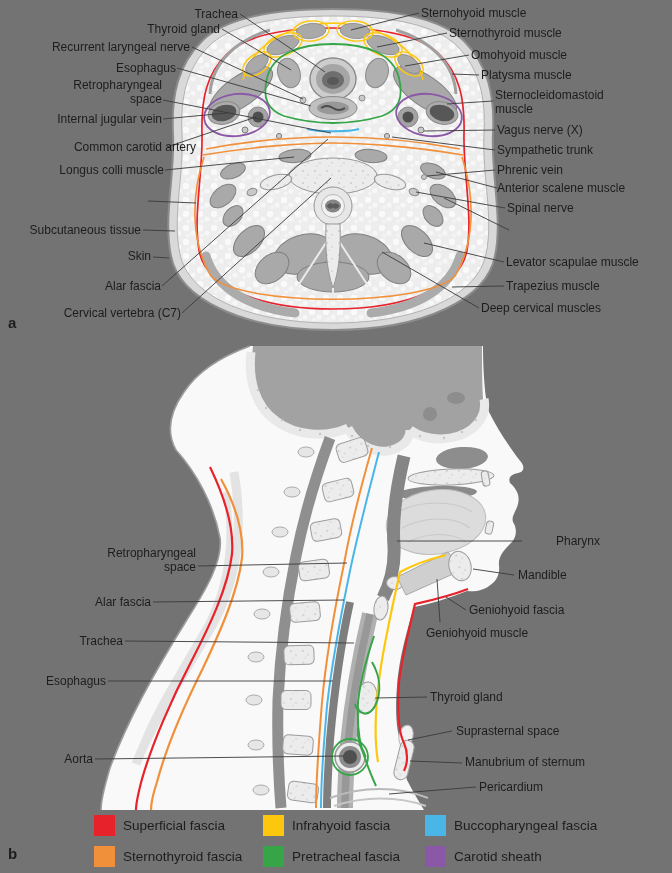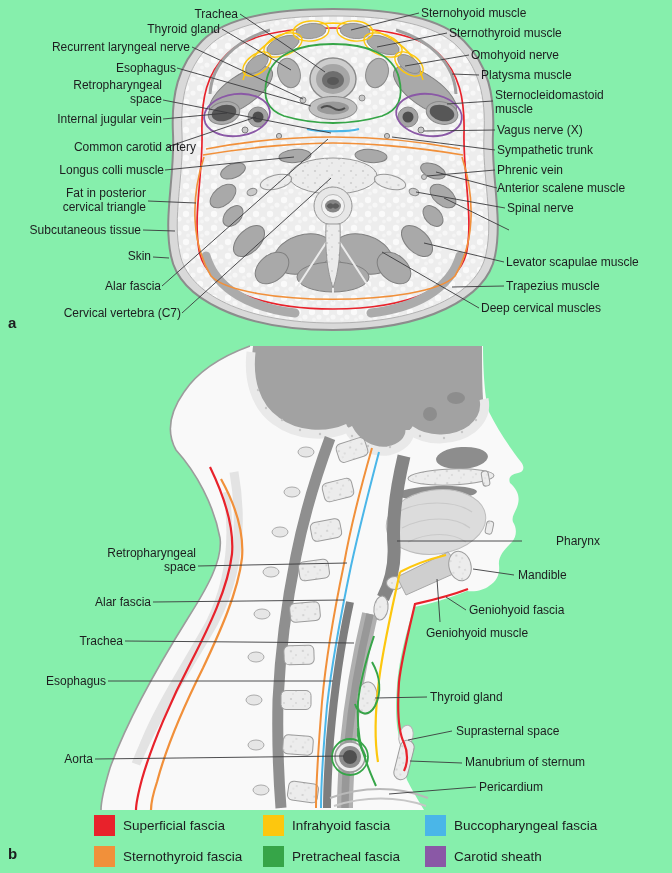--- a/index.html
+++ b/index.html
@@ -1,16 +1,16 @@
 <!DOCTYPE html>
 <html><head>
 <meta charset="utf-8">
 <style>
   html,body{margin:0;padding:0;background:#fff;}
-  #fig{position:relative;width:672px;height:873px;background:#86efac;overflow:hidden;
+  #fig{position:relative;width:672px;height:873px;background:#737373;overflow:hidden;
        font-family:"Liberation Sans",sans-serif;}
   #art{position:absolute;left:0;top:0;}
   .lbl{position:absolute;font-size:12px;line-height:1.18;color:#1d1d1f;white-space:normal;}
   .lbl.r{text-align:right;}
   .panel-letter{position:absolute;font-size:15px;font-weight:bold;color:#1d1d1f;}
   .legend-item{position:absolute;display:flex;align-items:center;gap:8px;padding-left:30px;}
   .legend-swatch{width:21px;height:21px;flex:0 0 21px;}
   .legend-label{font-size:13.5px;color:#1d1d1f;}
 </style>
 </head>
@@ -306,28 +306,27 @@
 </svg>
 
 <div class="lbl r" style="right:434px;top:7px">Trachea</div>
 <div class="lbl r" style="right:452px;top:22px">Thyroid gland</div>
 <div class="lbl r" style="right:482px;top:40px">Recurrent laryngeal nerve</div>
 <div class="lbl r" style="right:496px;top:61px">Esophagus</div>
 <div class="lbl r" style="right:510px;top:78px;width:100px">Retropharyngeal space</div>
 <div class="lbl r" style="right:510px;top:112px">Internal jugular vein</div>
 <div class="lbl r" style="right:476px;top:140px">Common carotid artery</div>
 <div class="lbl r" style="right:508px;top:163px">Longus colli muscle</div>
-<div class="lbl r" style="right:526px;top:186px;width:100px">Fat in posterior cervical triangle</div>
 <div class="lbl r" style="right:531px;top:223px">Subcutaneous tissue</div>
 <div class="lbl r" style="right:521px;top:249px">Skin</div>
 <div class="lbl r" style="right:511px;top:279px">Alar fascia</div>
 <div class="lbl r" style="right:491px;top:306px">Cervical vertebra (C7)</div>
 <div class="lbl" style="left:421px;top:6px">Sternohyoid muscle</div>
 <div class="lbl" style="left:449px;top:26px">Sternothyroid muscle</div>
-<div class="lbl" style="left:471px;top:48px">Omohyoid nerve</div>
+<div class="lbl" style="left:471px;top:48px">Omohyoid muscle</div>
 <div class="lbl" style="left:481px;top:68px">Platysma muscle</div>
 <div class="lbl" style="left:495px;top:88px;width:135px">Sternocleidomastoid muscle</div>
 <div class="lbl" style="left:497px;top:123px">Vagus nerve (X)</div>
 <div class="lbl" style="left:497px;top:143px">Sympathetic trunk</div>
 <div class="lbl" style="left:497px;top:163px">Phrenic vein</div>
 <div class="lbl" style="left:497px;top:181px">Anterior scalene muscle</div>
 <div class="lbl" style="left:507px;top:201px">Spinal nerve</div>
 <div class="lbl" style="left:506px;top:255px">Levator scapulae muscle</div>
 <div class="lbl" style="left:506px;top:279px">Trapezius muscle</div>
 <div class="lbl" style="left:481px;top:301px">Deep cervical muscles</div>

